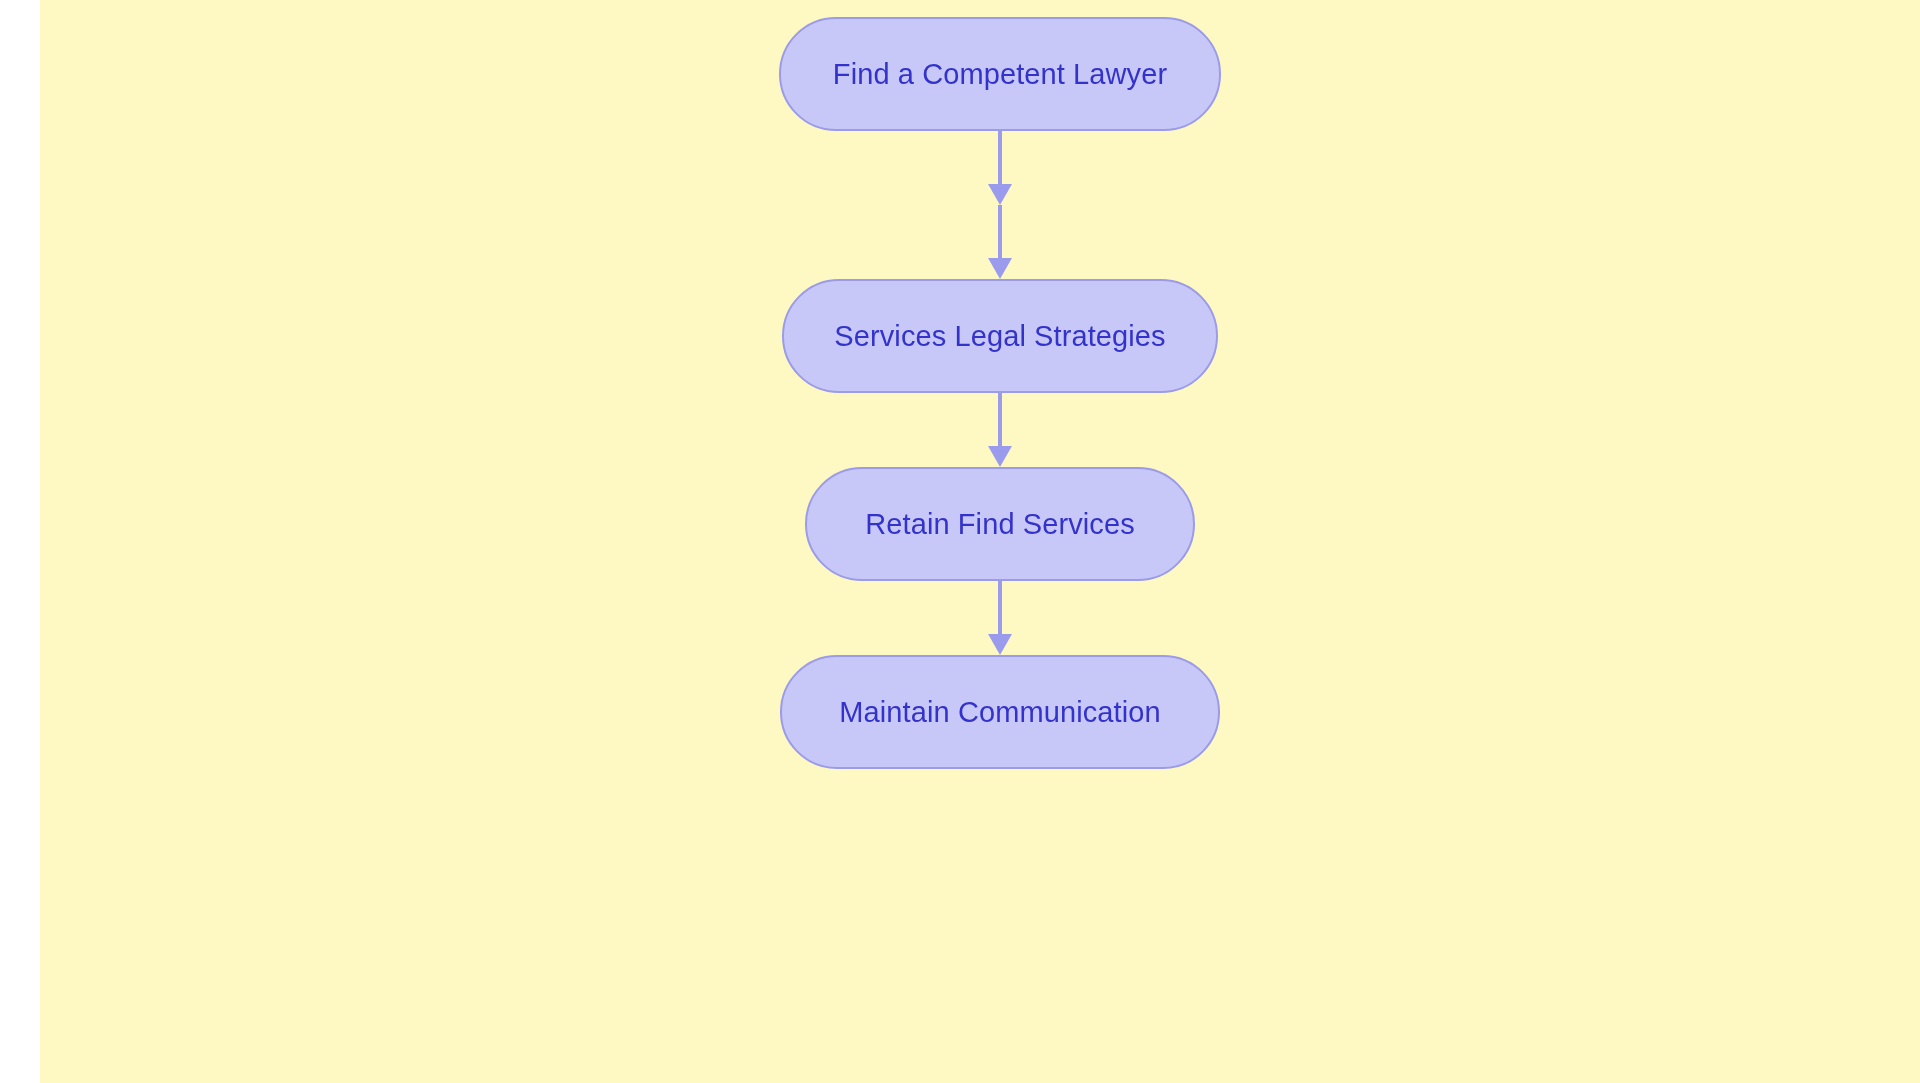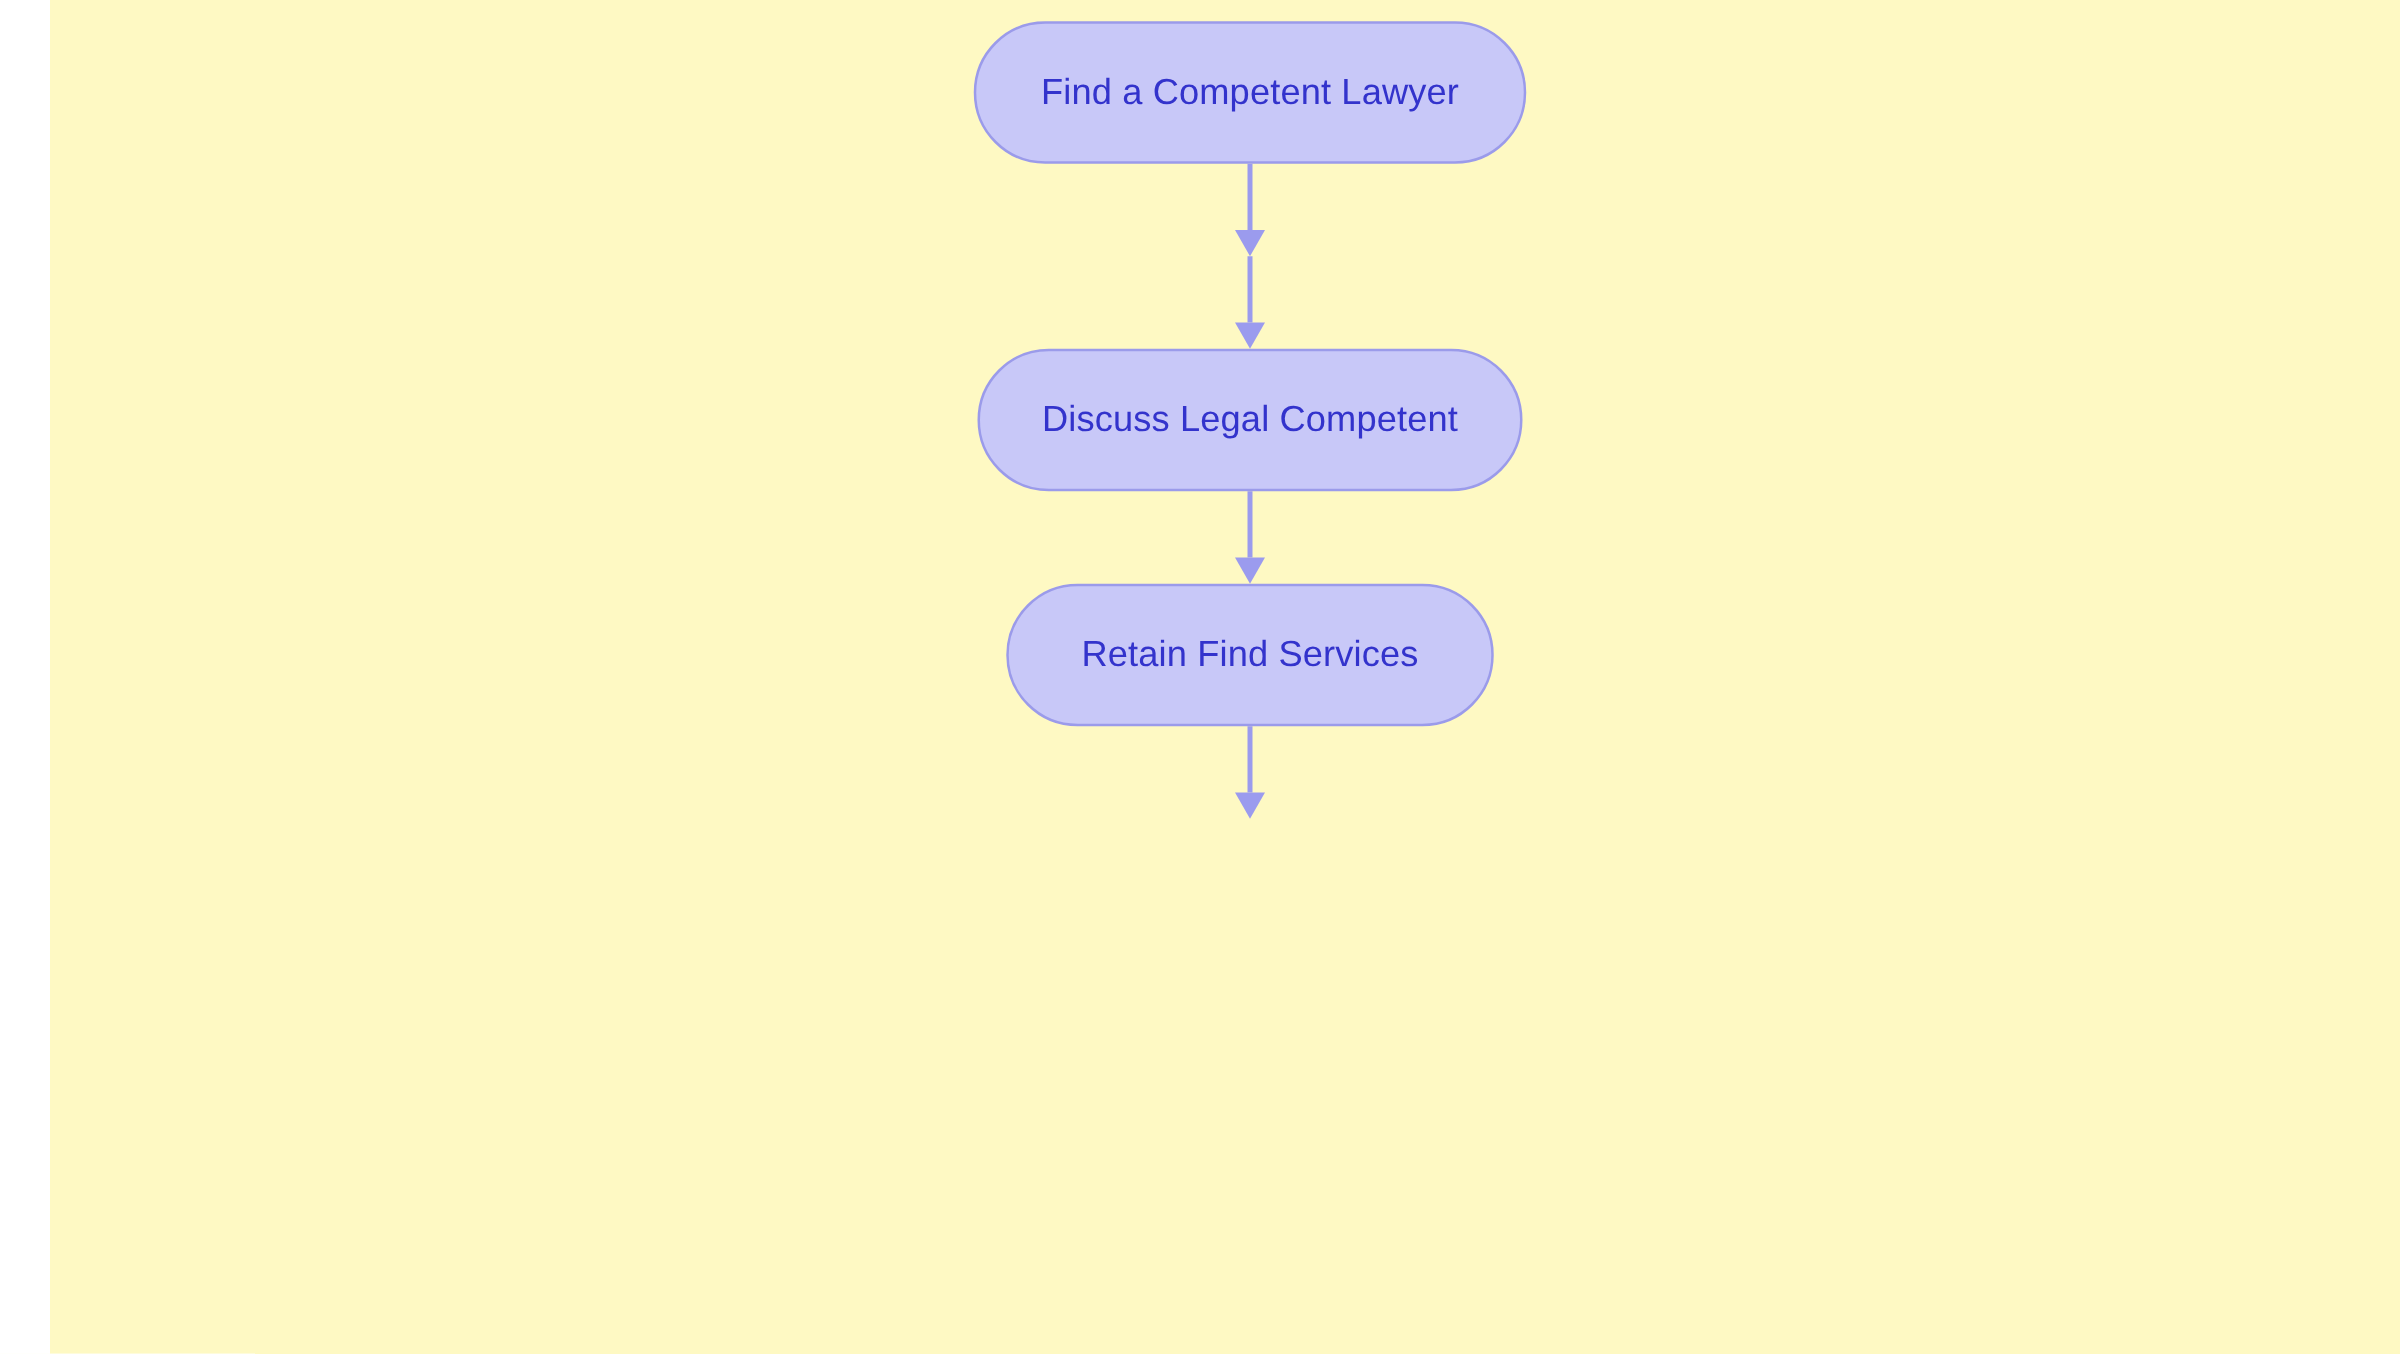--- a/index.html
+++ b/index.html
@@ -95,32 +95,35 @@
       <div class="arrowhead" style="border-top-color: rgb(155, 155, 238);"></div>
     </div>
 
 
     <div class="connector" style="height:74px;">
       <div class="line" style="background: rgb(155, 155, 238);"></div>
       <div class="arrowhead" style="border-top-color: rgb(155, 155, 238);"></div>
     </div>
 
     <div class="node" style="width: 436px; background: rgb(200, 200, 248); border-color: rgb(155, 155, 234); color: rgb(51, 51, 204);">
-      <span>Discuss Legal Competent</span>
+      <span>Services Legal Strategies</span>
     </div>
 
     <div class="connector" style="height:74px;">
       <div class="line" style="background: rgb(155, 155, 238);"></div>
       <div class="arrowhead" style="border-top-color: rgb(155, 155, 238);"></div>
     </div>
 
     <div class="node" style="width: 390px; background: rgb(200, 200, 248); border-color: rgb(155, 155, 234); color: rgb(51, 51, 204);">
       <span>Retain Find Services</span>
     </div>
 
     <div class="connector" style="height:74px;">
       <div class="line" style="background: rgb(155, 155, 238);"></div>
       <div class="arrowhead" style="border-top-color: rgb(155, 155, 238);"></div>
     </div>
 
+    <div class="node" style="width: 440px; background: rgb(200, 200, 248); border-color: rgb(155, 155, 234); color: rgb(51, 51, 204);">
+      <span>Maintain Communication</span>
+    </div>
 
   </div>
 </div>
 
 </body></html>

